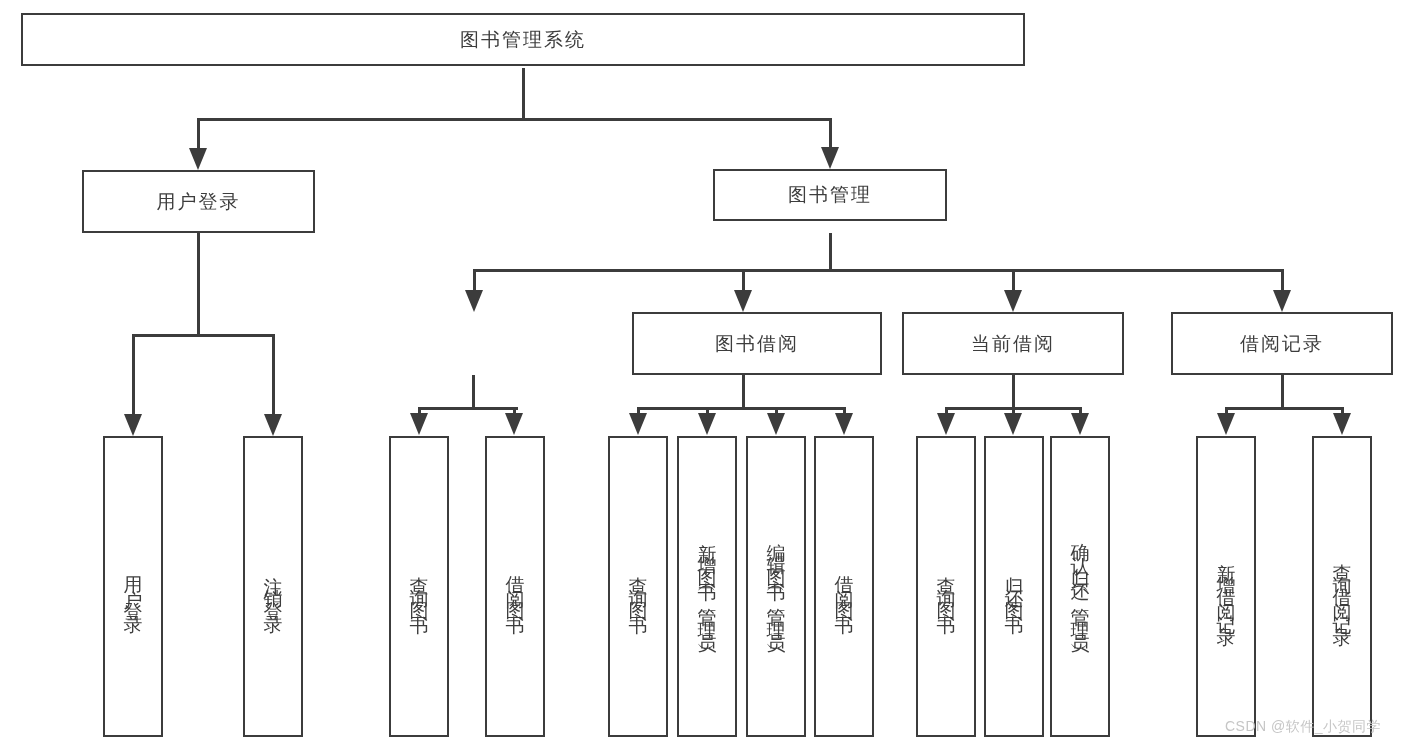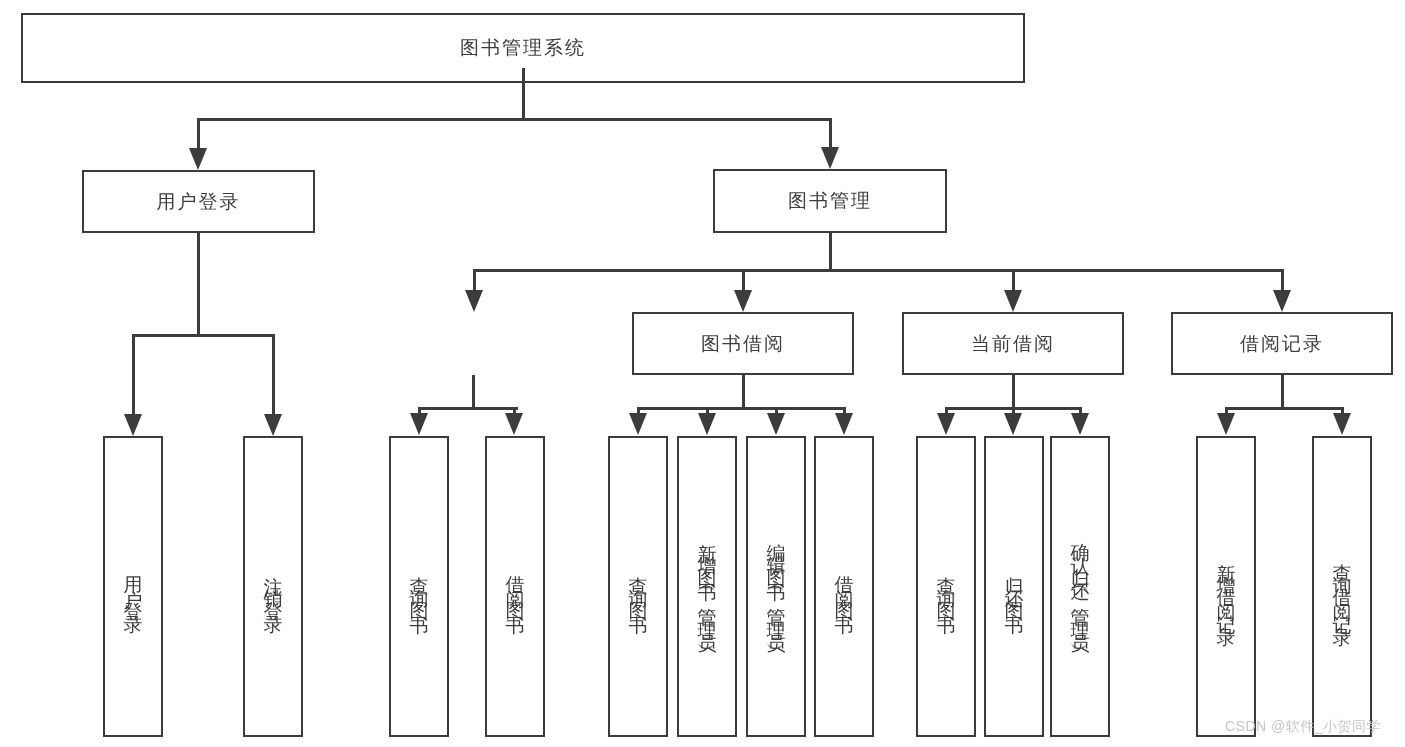--- a/index.html
+++ b/index.html
@@ -68,35 +68,35 @@
     white-space: nowrap;
     z-index: 10;
     letter-spacing: 0.5px;
   }
 </style>
 </head>
 <body>
 
 <div class="canvas">
 
-  <div class="box" style="left:21px; top:13px; width:1004px; height:70px;">
+  <div class="box" style="left:21px; top:13px; width:1004px; height:53px;">
     <span class="hlbl">图书管理系统</span>
   </div>
 
   <div class="line" style="left:522px; top:68px;  width:3px;   height:52px;"></div>
   <div class="line" style="left:197px; top:118px; width:634px; height:3px;"></div>
   <div class="line" style="left:197px; top:118px; width:3px;   height:34px;"></div>
   <div class="line" style="left:829px; top:118px; width:3px;   height:33px;"></div>
   <div class="arr" style="left:189px; top:148px;"></div>
   <div class="arr" style="left:821px; top:147px;"></div>
 
   <div class="box" style="left:82px; top:170px; width:233px; height:63px;">
     <span class="hlbl">用户登录</span>
   </div>
-  <div class="box" style="left:713px; top:169px; width:234px; height:64px;">
+  <div class="box" style="left:713px; top:169px; width:234px; height:52px;">
     <span class="hlbl">图书管理</span>
   </div>
 
   <div class="line" style="left:197px; top:233px; width:3px;   height:104px;"></div>
   <div class="line" style="left:132px; top:334px; width:143px; height:3px;"></div>
   <div class="line" style="left:132px; top:334px; width:3px;   height:82px;"></div>
   <div class="line" style="left:272px; top:334px; width:3px;   height:82px;"></div>
   <div class="arr" style="left:124px; top:414px;"></div>
   <div class="arr" style="left:264px; top:414px;"></div>
 
@@ -104,21 +104,21 @@
   <div class="line" style="left:473px;  top:269px; width:811px; height:3px;"></div>
   <div class="line" style="left:473px;  top:269px; width:3px;   height:24px;"></div>
   <div class="line" style="left:742px;  top:269px; width:3px;   height:24px;"></div>
   <div class="line" style="left:1012px; top:269px; width:3px;   height:24px;"></div>
   <div class="line" style="left:1281px; top:269px; width:3px;   height:24px;"></div>
   <div class="arr" style="left:465px;  top:290px;"></div>
   <div class="arr" style="left:734px;  top:290px;"></div>
   <div class="arr" style="left:1004px; top:290px;"></div>
   <div class="arr" style="left:1273px; top:290px;"></div>
 
-  <div class="box" style="left:632px; top:312px; width:222px; height:63px;">
+  <div class="box" style="left:632px; top:312px; width:250px; height:63px;">
     <span class="hlbl">图书借阅</span>
   </div>
   <div class="box" style="left:1171px; top:312px; width:222px; height:63px;">
     <span class="hlbl">借阅记录</span>
   </div>
   <div class="box" style="left:902px; top:312px; width:222px; height:63px;">
     <span class="hlbl">当前借阅</span>
   </div>
 
   <div class="line" style="left:472px; top:375px; width:3px;   height:35px;"></div>

